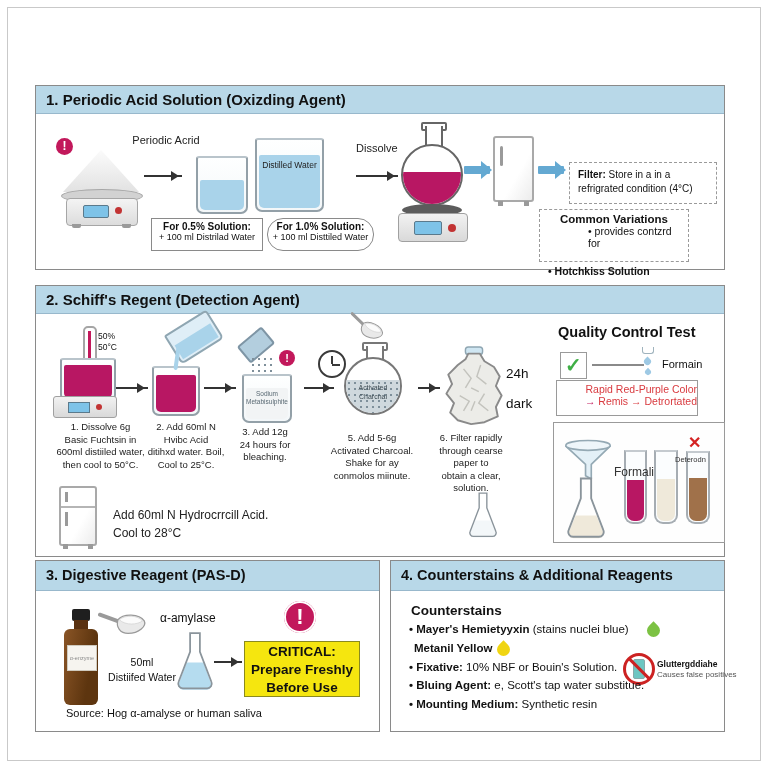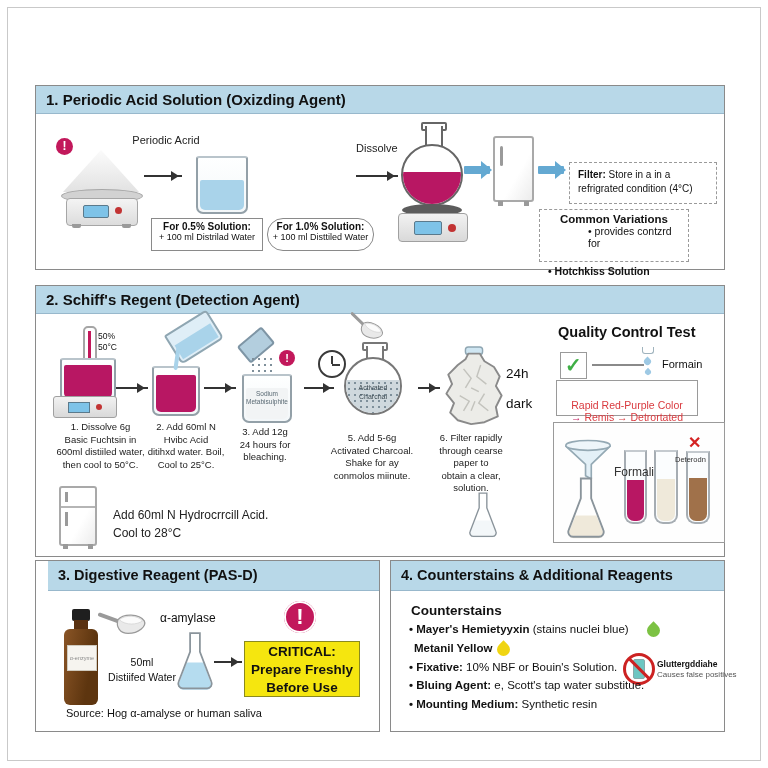--- a/index.html
+++ b/index.html
@@ -53,20 +53,24 @@
     <div class="abs" style="left:79px;top:121px;width:7px;height:7px;border-radius:50%;background:#c23333;"></div>
     <div class="abs" style="left:36px;top:138px;width:9px;height:4px;background:#9a9a9a;border-radius:0 0 2px 2px;"></div>
     <div class="abs" style="left:86px;top:138px;width:9px;height:4px;background:#9a9a9a;border-radius:0 0 2px 2px;"></div>
 
     <div class="abs lbl" style="left:80px;top:48px;width:100px;text-align:center;">Periodic Acrid</div>
     <div class="abs arrow" style="left:108px;top:89px;width:38px;"></div>
 
     <div class="abs beaker" style="left:160px;top:70px;width:48px;height:54px;">
       <div class="fill f-blue" style="height:55%;"></div>
     </div>
+    <div class="abs beaker" style="left:219px;top:52px;width:65px;height:70px;">
+      <div class="fill f-blue" style="height:76%;"></div>
+      <div class="abs" style="left:0;right:0;top:20px;font-size:8.5px;text-align:center;color:#222;">Distilled Water</div>
+    </div>
 
     <div class="abs solbox" style="left:115px;top:132px;width:112px;height:33px;padding-top:2px;">
       <div style="font-size:10px;font-weight:bold;">For 0.5% Solution:</div>
       <div style="font-size:9px;">+ 100 ml Distrilad Water</div>
     </div>
     <div class="abs solbox" style="left:231px;top:132px;width:107px;height:33px;padding-top:2px;border-radius:16px;">
       <div style="font-size:10px;font-weight:bold;">For 1.0% Solution:</div>
       <div style="font-size:9px;">+ 100 ml Disttiled Water</div>
     </div>
 
@@ -194,21 +198,21 @@
 
     <div class="abs" style="left:522px;top:38px;font-size:14.5px;font-weight:bold;">Quality Control Test</div>
     <div class="abs" style="left:524px;top:66px;width:25px;height:25px;border:1.5px solid #9a9a9a;background:#fff;text-align:center;">
       <span style="color:#3faf46;font-size:20px;font-weight:900;line-height:25px;">✓</span>
     </div>
     <div class="abs" style="left:556px;top:78px;width:52px;height:2px;background:#8a8a8a;"></div>
     <div class="abs" style="left:606px;top:61px;width:10px;height:6px;border:1.5px solid #9fb3bd;border-top:none;border-radius:0 0 3px 3px;"></div>
     <div class="abs droplet" style="left:608px;top:72px;width:7px;height:7px;background:#9ec9e4;"></div>
     <div class="abs droplet" style="left:609px;top:83px;width:6px;height:6px;background:#9ec9e4;"></div>
     <div class="abs" style="left:626px;top:72px;font-size:11px;">Formain</div>
-    <div class="abs" style="left:520px;top:94px;width:142px;height:36px;border:1.5px solid #9a9a9a;text-align:center;padding-top:18px;box-sizing:border-box;">
+    <div class="abs" style="left:520px;top:94px;width:142px;height:36px;border:1.5px solid #9a9a9a;text-align:right;padding-top:2px;box-sizing:border-box;">
       <div style="font-size:10.5px;color:#d93a3f;">Rapid Red-Purple Color</div>
       <div style="font-size:10.5px;color:#d93a3f;">
         <span style="color:#c2185b;font-weight:900;">→</span>
         <span>Remis</span>
         <span style="font-weight:700;">→</span>
         <span>Detrortated</span>
       </div>
     </div>
 
     <div class="abs" style="left:517px;top:136px;width:170px;height:119px;border:1.5px solid #9a9a9a;background:#fefefe;"></div>
@@ -238,21 +242,21 @@
       <div class="abs" style="left:4px;top:4px;width:3px;height:10px;background:#9a9a9a;"></div>
       <div class="abs" style="left:4px;top:24px;width:3px;height:14px;background:#9a9a9a;"></div>
       <div class="abs" style="left:2px;bottom:-5px;width:5px;height:5px;background:#9a9a9a;"></div>
       <div class="abs" style="right:2px;bottom:-5px;width:5px;height:5px;background:#9a9a9a;"></div>
     </div>
     <div class="abs pre" style="left:77px;top:220px;width:160px;font-size:12px;line-height:1.5;color:#222;">Add 60ml N Hydrocrrcill Acid.
 Cool to 28°C</div>
   </section>
 
   <section class="panel" style="left:35px;top:560px;width:343px;height:170px;">
-    <div class="phead" style="height:30px;font-size:14.5px;padding-top:6px;margin-left:12px;">3. Digestive Reagent (PAS-D)</div>
+    <div class="phead" style="height:30px;font-size:14.5px;padding-top:6px;">3. Digestive Reagent (PAS-D)</div>
 
     <div class="abs" style="left:28px;top:48px;width:34px;height:96px;">
       <div class="abs" style="left:8px;top:0;width:18px;height:12px;background:#1f1f1f;border-radius:2px;"></div>
       <div class="abs" style="left:10px;top:11px;width:14px;height:10px;background:#5a3110;"></div>
       <div class="abs" style="left:0;top:20px;width:34px;height:76px;background:linear-gradient(100deg,#8a5526,#5d350f 70%);border-radius:6px;">
         <div class="abs" style="left:3px;top:16px;width:28px;height:24px;background:#f6f4ef;border:1px solid #cfcabe;">
           <div style="font-size:5.5px;color:#8a8a8a;text-align:center;margin-top:9px;">α-enzyme</div>
         </div>
       </div>
     </div>

